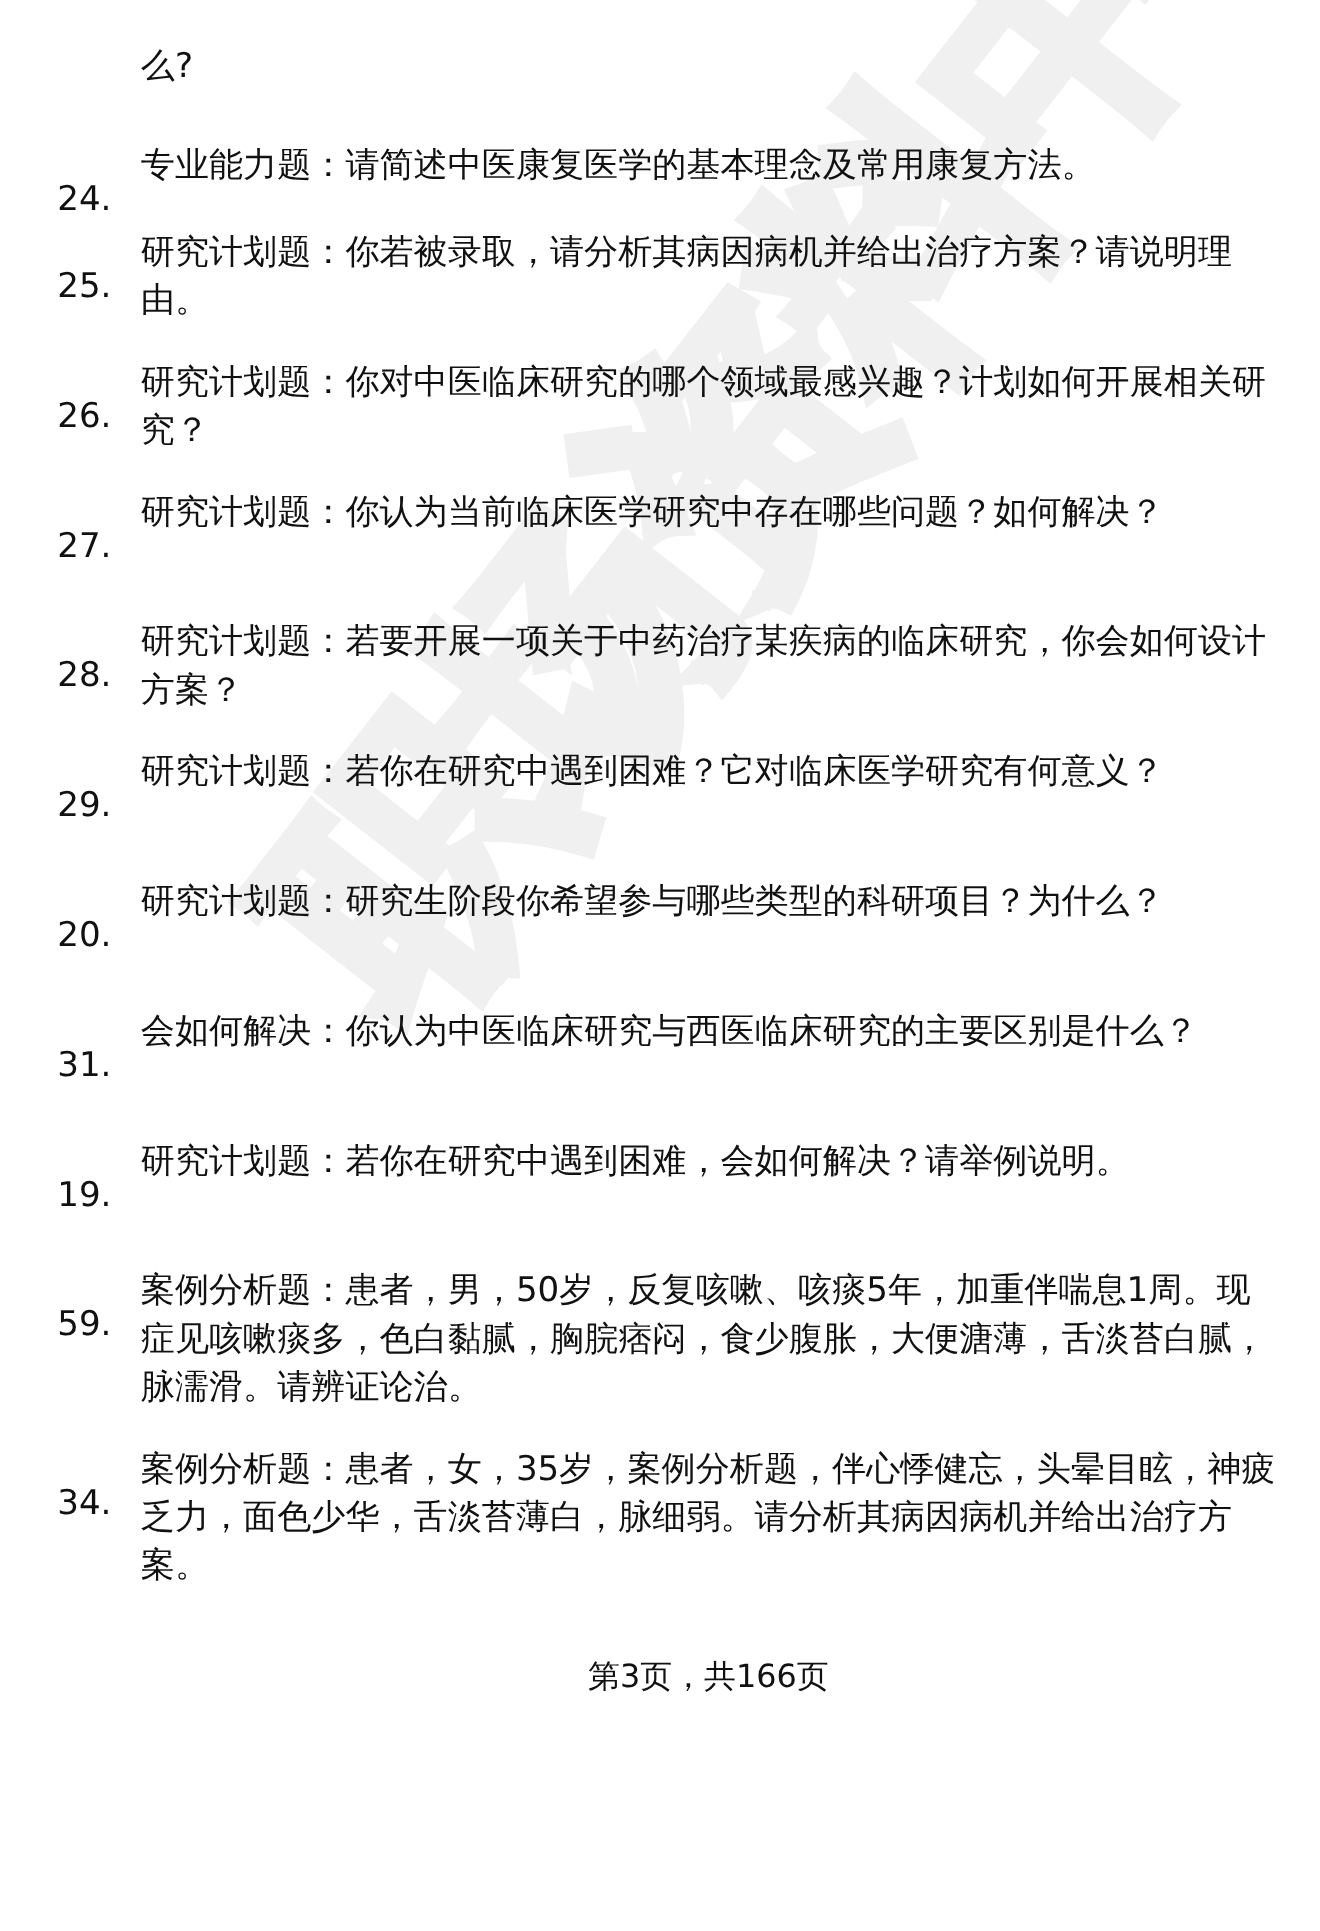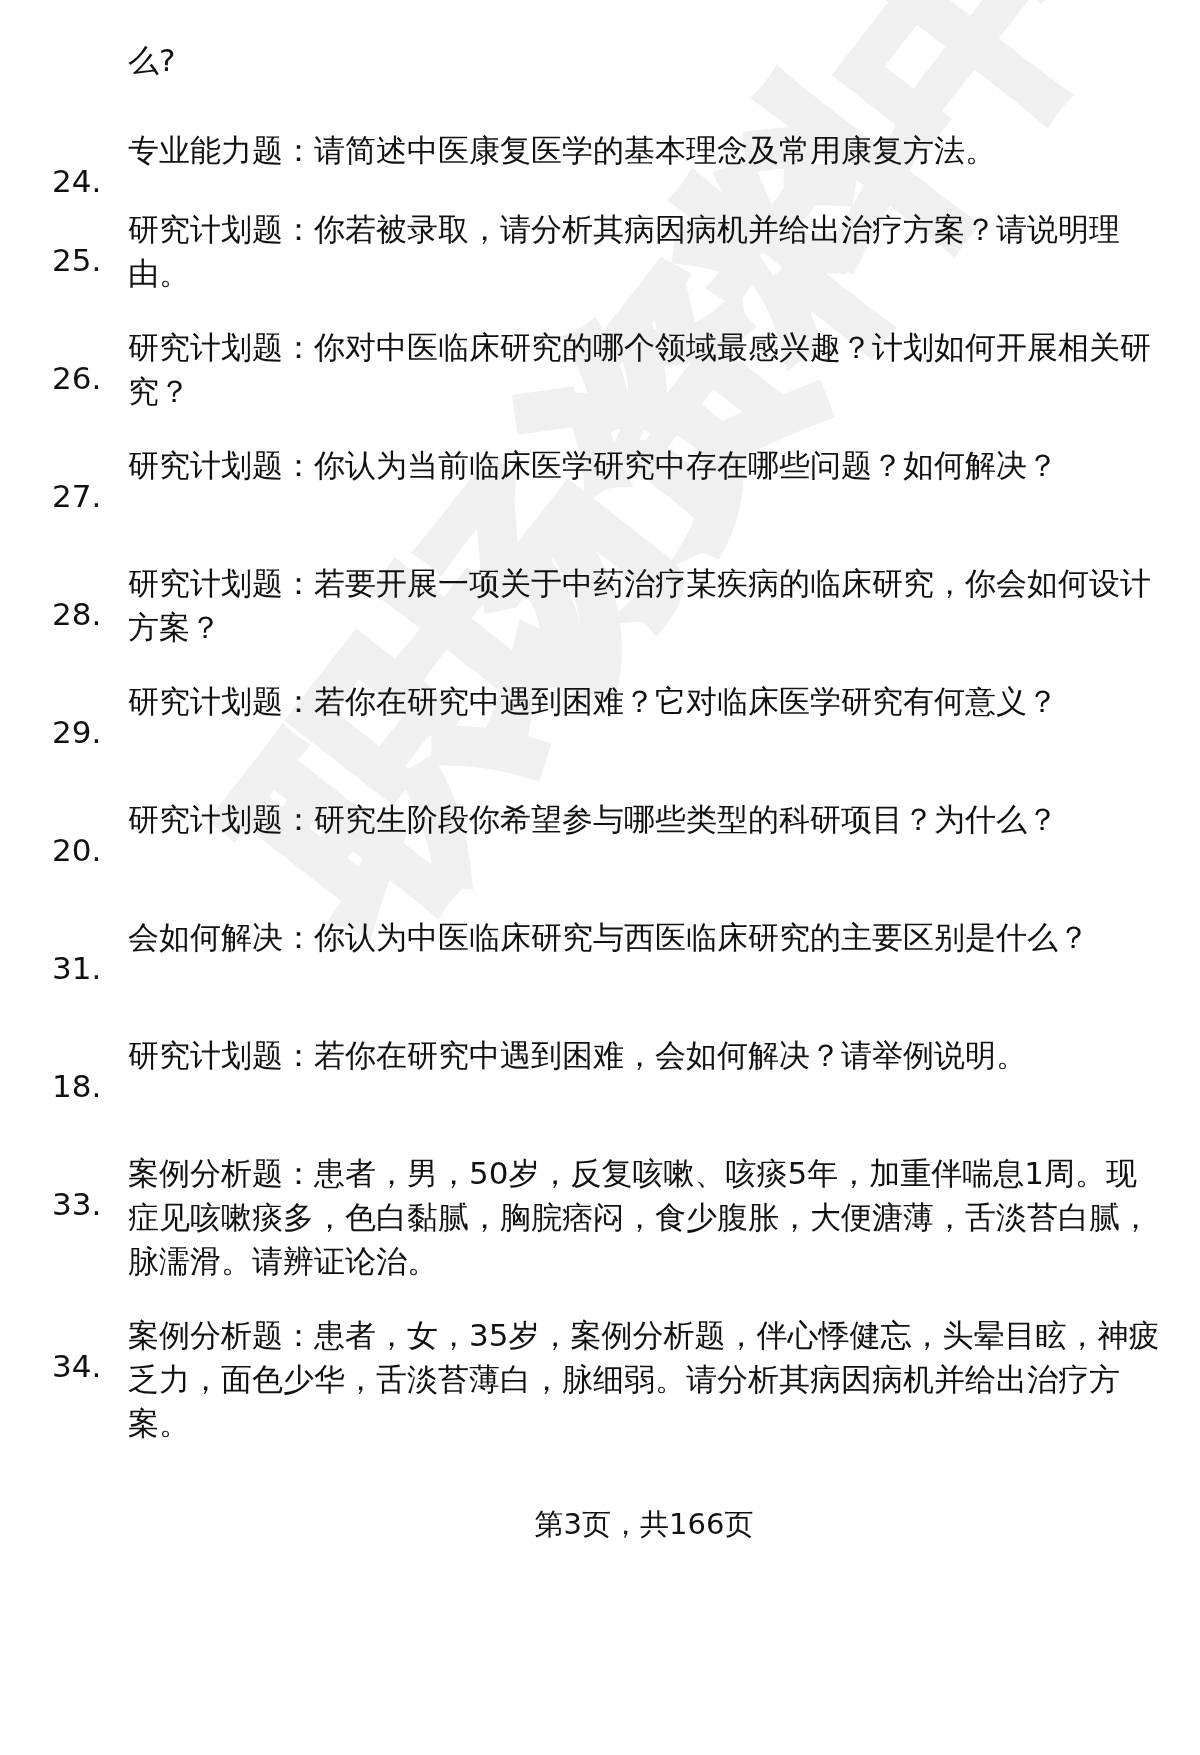--- a/index.html
+++ b/index.html
@@ -55,25 +55,25 @@
   </div>
   <div class="item" style="top:797px">
     <span class="num">20.</span>
     <span class="txt">研究计划题：研究生阶段你希望参与哪些类型的科研项目？为什么？</span>
   </div>
   <div class="item" style="top:915px">
     <span class="num">31.</span>
     <span class="txt">会如何解决：你认为中医临床研究与西医临床研究的主要区别是什么？</span>
   </div>
   <div class="item" style="top:1033px">
-    <span class="num">18.</span>
+    <span class="num">19.</span>
     <span class="txt">研究计划题：若你在研究中遇到困难，会如何解决？请举例说明。</span>
   </div>
   <div class="item" style="top:1151px">
-    <span class="num">33.</span>
+    <span class="num">59.</span>
     <span class="txt">案例分析题：患者，男，50岁，反复咳嗽、咳痰5年，加重伴喘息1周。现症见咳嗽痰多，色白黏腻，胸脘痞闷，食少腹胀，大便溏薄，舌淡苔白腻，脉濡滑。请辨证论治。</span>
   </div>
   <div class="item" style="top:1313px">
     <span class="num">34.</span>
     <span class="txt">案例分析题：患者，女，35岁，案例分析题，伴心悸健忘，头晕目眩，神疲乏力，面色少华，舌淡苔薄白，脉细弱。请分析其病因病机并给出治疗方案。</span>
   </div>
 
   <div class="footer">第3页，共166页</div>
 </div>
 

